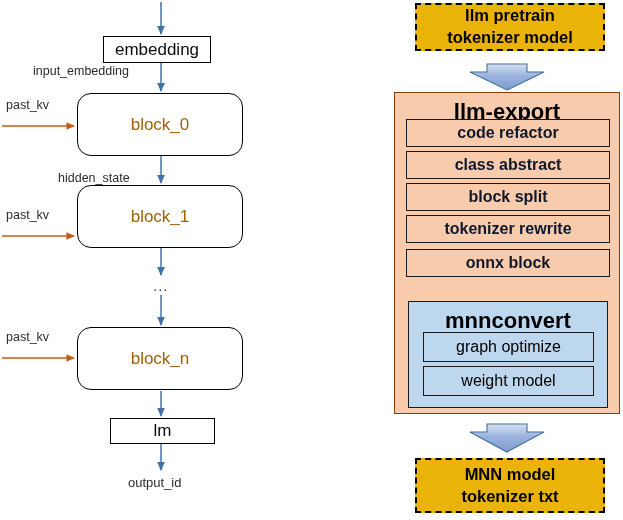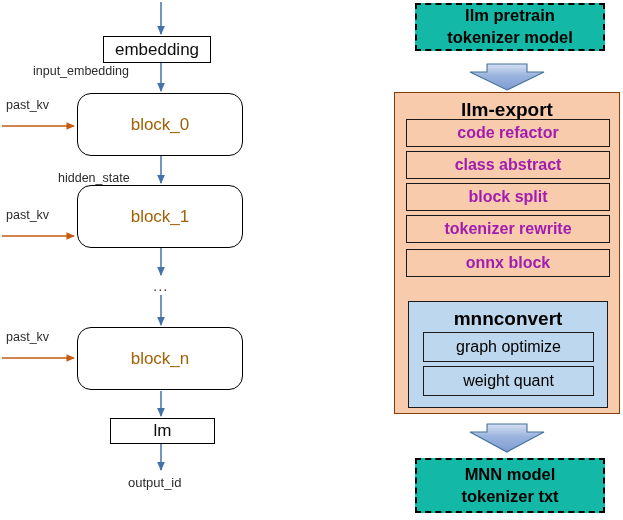--- a/index.html
+++ b/index.html
@@ -63,21 +63,21 @@
     position: absolute;
     left: 0; top: 0;
     width: 623px; height: 520px;
     pointer-events: none;
   }
 
   
   .dashed-box {
     position: absolute;
     border: 2px dashed #000000;
-    background: #14b8a6;
+    background: #eab308;
     display: flex;
     flex-direction: column;
     align-items: center;
     justify-content: center;
     box-sizing: border-box;
   }
   .dashed-box span {
     font-size: 16.5px;
     font-weight: bold;
     line-height: 1.32;
@@ -86,34 +86,34 @@
   .orange-panel {
     position: absolute;
     background: #F8CBAD;
     border: 1.6px solid #843C0C;
     box-sizing: border-box;
   }
   .panel-title {
     position: absolute;
     width: 100%;
     text-align: center;
-    font-size: 19px;
+    font-size: 22px;
     font-weight: bold;
     color: #000000;
   }
   .orange-row {
     position: absolute;
     background: #F8CBAD;
     border: 1.4px solid #1a1a1a;
     display: flex;
     align-items: center;
     justify-content: center;
     font-size: 16px;
     font-weight: bold;
-    color: #a21caf;
+    color: #0f172a;
     box-sizing: border-box;
   }
   .blue-panel {
     position: absolute;
     background: #BDD7EE;
     border: 1.6px solid #1a1a1a;
     box-sizing: border-box;
   }
   .blue-row {
     position: absolute;
@@ -206,21 +206,21 @@
 
     <div class="orange-row" style="left:11px; top:26px; width:204px; height:28px;">code refactor</div>
     <div class="orange-row" style="left:11px; top:58px; width:204px; height:28px;">class abstract</div>
     <div class="orange-row" style="left:11px; top:90px; width:204px; height:28px;">block split</div>
     <div class="orange-row" style="left:11px; top:122px; width:204px; height:28px;">tokenizer rewrite</div>
     <div class="orange-row" style="left:11px; top:156px; width:204px; height:28px;">onnx block</div>
 
     <div class="blue-panel" style="left:13px; top:208px; width:200px; height:107px;">
       <div class="panel-title" style="top:6px;">mnnconvert</div>
       <div class="blue-row" style="left:14px; top:30px; width:171px; height:30px;">graph optimize</div>
-      <div class="blue-row" style="left:14px; top:64px; width:171px; height:30px;">weight quant</div>
+      <div class="blue-row" style="left:14px; top:64px; width:171px; height:30px;">weight model</div>
     </div>
   </div>
 
   <div class="dashed-box" style="left:415px; top:458px; width:190px; height:55px;">
     <span>MNN model</span>
     <span>tokenizer txt</span>
   </div>
 
 </div>
 

